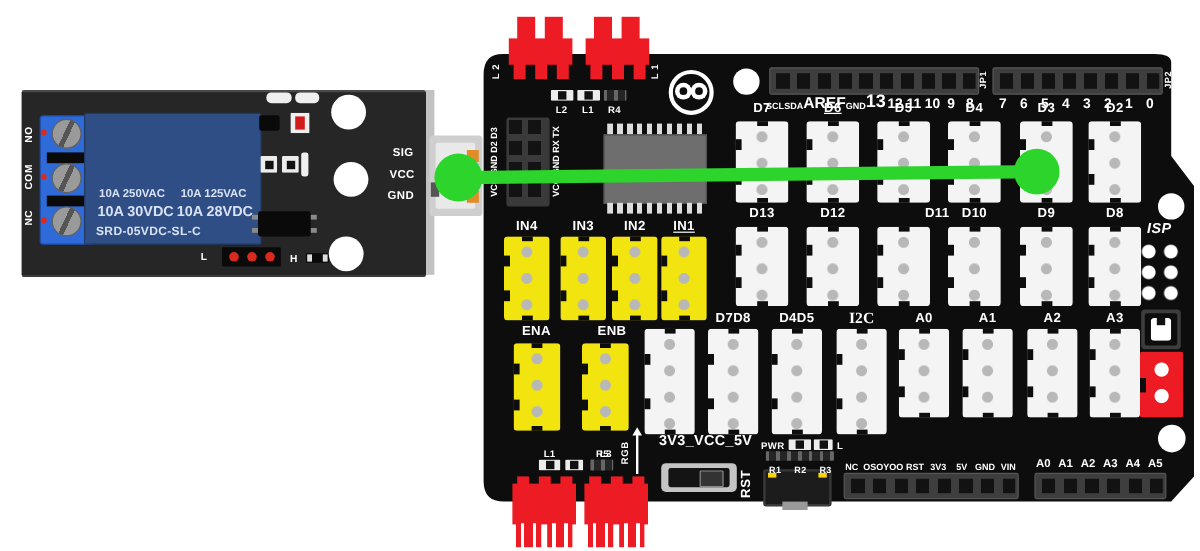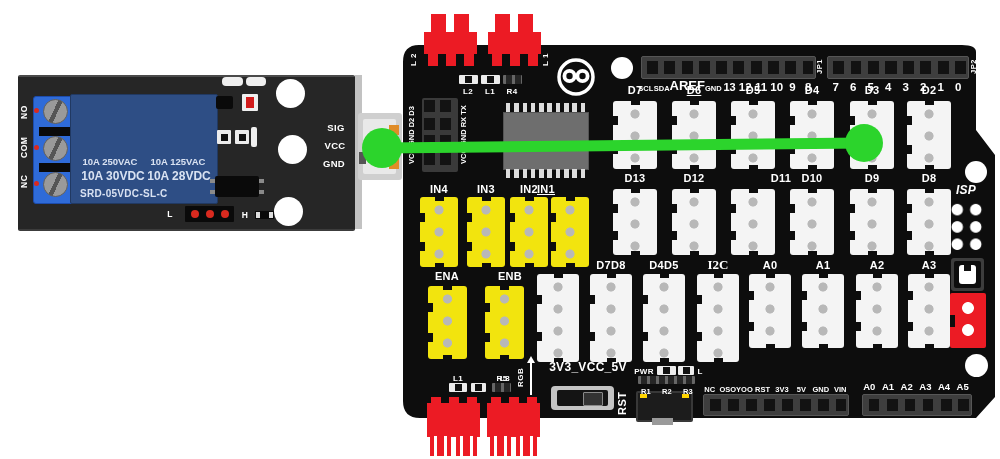--- a/index.html
+++ b/index.html
@@ -151,21 +151,21 @@
   <div class="pinhdr" style="left:827px;top:56px;width:140px;height:21px;">
     <i class="pins" style="background:repeating-linear-gradient(90deg,rgba(0,0,0,0) 0 3px,#121212 3px 14px,rgba(0,0,0,0) 14px 17.5px);"></i>
   </div>
   <div class="vt" style="left:815px;top:56px;width:10px;height:22px;font-size:7.5px;">JP1</div>
   <div class="vt" style="left:969px;top:56px;width:10px;height:22px;font-size:7.5px;">JP2</div>
   <div class="flbl" style="left:638px;top:80px;width:178px;height:13px;align-items:flex-end;">
     <span style="font-size:7.5px">SCL</span>
     <span style="font-size:7.5px">SDA</span>
     <span style="font-size:13px">AREF</span>
     <span style="font-size:7.5px">GND</span>
-    <span style="font-size:11px">13</span>
+    <span style="font-size:15px">13</span>
     <span style="font-size:11.5px">12</span>
     <span style="font-size:11.5px">11</span>
     <span style="font-size:11.5px">10</span>
     <span style="font-size:11.5px">9</span>
     <span style="font-size:11.5px">8</span>
   </div>
   <div class="flbl" style="left:827px;top:80px;width:140px;height:13px;font-size:11.5px;align-items:flex-end;">
     <span>7</span>
     <span>6</span>
     <span>5</span>
@@ -206,21 +206,21 @@
   <div class="conn" style="left:613px;top:189px;width:44px;height:66px;"></div>
   <div class="conn" style="left:672px;top:189px;width:44px;height:66px;"></div>
   <div class="conn" style="left:731px;top:189px;width:44px;height:66px;"></div>
   <div class="conn" style="left:790px;top:189px;width:44px;height:66px;"></div>
   <div class="conn" style="left:850px;top:189px;width:44px;height:66px;"></div>
   <div class="conn" style="left:907px;top:189px;width:44px;height:66px;"></div>
 
   <div class="lbl" style="left:417px;top:183px;width:44px;">IN4</div>
   <div class="lbl" style="left:464px;top:183px;width:44px;">IN3</div>
   <div class="lbl" style="left:507px;top:183px;width:44px;">IN2</div>
-  <div class="lbl" style="left:524px;top:183px;width:44px;text-decoration:underline;">IN1</div>
+  <div class="lbl" style="left:548px;top:183px;width:44px;text-decoration:underline;">IN1</div>
   <div class="conn yellow" style="left:420px;top:197px;width:38px;height:70px;"></div>
   <div class="conn yellow" style="left:467px;top:197px;width:38px;height:70px;"></div>
   <div class="conn yellow" style="left:510px;top:197px;width:38px;height:70px;"></div>
   <div class="conn yellow" style="left:551px;top:197px;width:38px;height:70px;"></div>
 
   <div class="lbl" style="left:425px;top:270px;width:44px;">ENA</div>
   <div class="lbl" style="left:488px;top:270px;width:44px;">ENB</div>
   <div class="conn yellow" style="left:428px;top:286px;width:39px;height:73px;"></div>
   <div class="conn yellow" style="left:485px;top:286px;width:39px;height:73px;"></div>
 

